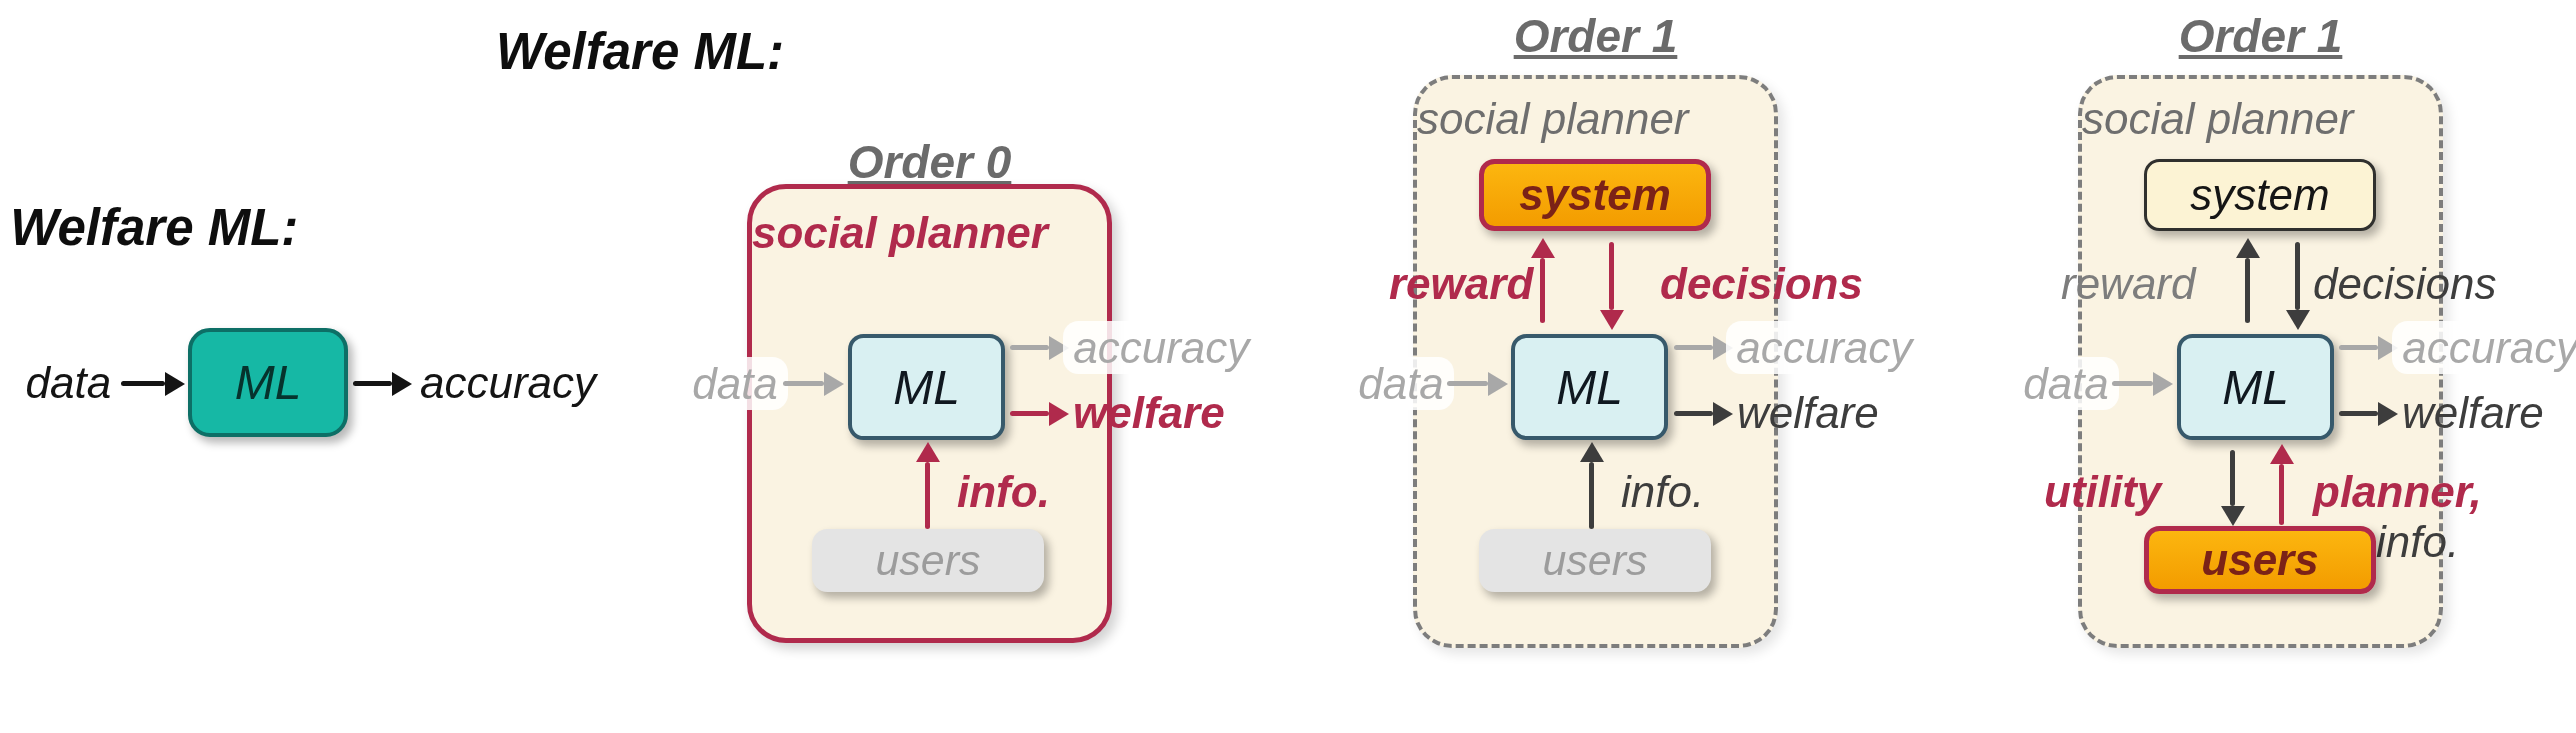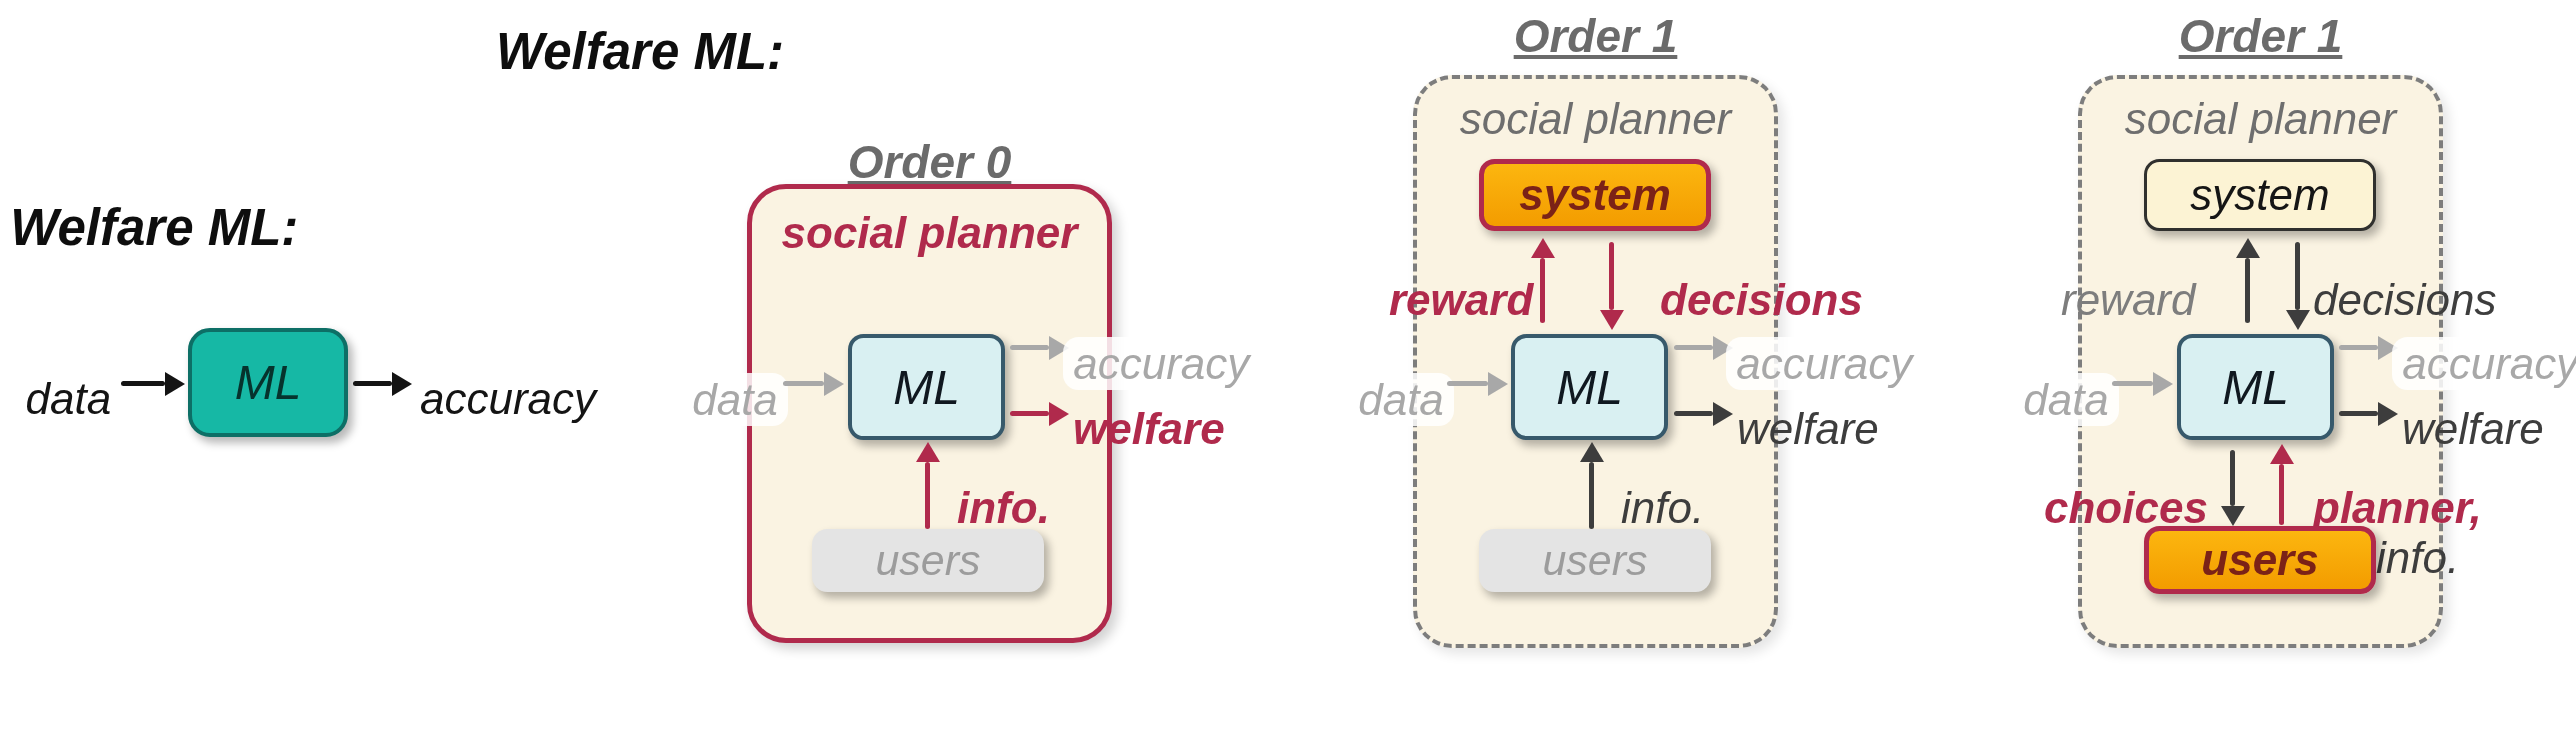--- a/index.html
+++ b/index.html
@@ -7,33 +7,33 @@
   body { font-family:"Liberation Sans", sans-serif; }
   .canvas { position:relative; width:2576px; height:734px; background:#ffffff; overflow:hidden; }
 
   .big-title { position:absolute; font-size:51px; font-weight:bold; font-style:italic; color:#0e0e0e; white-space:nowrap; }
   .order-title { position:absolute; font-size:46px; font-weight:bold; font-style:italic; color:#6b6b6b; text-align:center; white-space:nowrap;text-decoration:underline; }
 
   .panel { position:absolute; background:#faf3e2; border-radius:39px; }
   .panel-solid  { border:5.1px solid #b02a4c; box-shadow:5.1px 6px 12px rgba(0,0,0,0.18); }
   .panel-dashed { border:4.3px dashed #7d7d7d; box-shadow:5.1px 6px 12px rgba(0,0,0,0.10); }
 
-  .frame-label { position:absolute; left:0; right:0; text-align:center; font-size:44px; font-style:italic; white-space:nowrap; }
+  .frame-label { position:absolute; left:0; right:0; text-align:left; font-size:44px; font-style:italic; white-space:nowrap; }
   .frame-crimson { color:#b02a4c; font-weight:bold; }
   .frame-gray { color:#6e6e6e; }
 
   .box { position:absolute; display:flex; align-items:center; justify-content:center; font-style:italic; border-radius:15.4px; white-space:nowrap; }
   .shadow { box-shadow:4.3px 5.1px 8.5px rgba(0,0,0,0.28); }
   .ml-classic { background:#16b8a5; border:4.3px solid #0d6f66; color:#06332d; font-size:48px; border-radius:22px; }
   .ml-box     { background:#d9f0f2; border:4.3px solid #37596b; color:#101820; font-size:48px; }
   .users-gray { background:#e4e4e4; color:#9c9c9c; font-size:43px; }
   .box-orange { background:linear-gradient(180deg,#fcb60f,#f39c00); border:5.1px solid #b02a4c; color:#7b2217; font-weight:bold; font-size:44px; }
   .box-pale   { background:#fcf3d4; border:3.4px solid #30302e; color:#151515; font-size:44px; }
 
-  .lbl { position:absolute; font-size:44px; font-style:italic; white-space:nowrap; line-height:1.12;margin-top:16px; }
+  .lbl { position:absolute; font-size:44px; font-style:italic; white-space:nowrap; line-height:1.12; }
   .bold { font-weight:bold; }
   .c-gray    { color:#a8a8a8; }
   .c-midgray { color:#7d7d7d; }
   .c-dark    { color:#3d3d3d; }
   .c-black   { color:#141414; }
   .c-crimson { color:#b02a4c; }
   .halo { background:rgba(255,255,255,0.85); padding:1.7px 10.2px; border-radius:15.4px; }
 
   .arr { position:absolute; background:currentColor; }
   .arr-r { height:5.1px; border-radius:2.6px; }
@@ -104,21 +104,21 @@
   <div class="arr arr-u c-dark" style="left:2245px; top:258px; height:65px;"></div>
   <div class="arr arr-d c-dark" style="left:2295px; top:242px; height:68px;"></div>
   <div class="lbl c-dark" style="left:2313px; top:259px;">decisions</div>
   <div class="lbl c-gray halo" style="left:2013px; top:357px;">data</div>
   <div class="arr arr-r c-gray" style="left:2112px; top:381px; width:41px;"></div>
   <div class="box ml-box shadow" style="left:2177px; top:334px; width:157px; height:106px;">ML</div>
   <div class="arr arr-r c-gray" style="left:2339px; top:345px; width:39px;"></div>
   <div class="lbl c-gray halo" style="left:2392px; top:321px;">accuracy</div>
   <div class="arr arr-r c-dark" style="left:2339px; top:411px; width:39px;"></div>
   <div class="lbl c-dark" style="left:2402px; top:388px;">welfare</div>
-  <div class="lbl c-crimson bold" style="left:2044px; top:467px;">choices</div>
+  <div class="lbl c-crimson bold" style="left:2044px; top:467px;">utility</div>
   <div class="arr arr-d c-dark" style="left:2230px; top:450px; height:56px;"></div>
   <div class="arr arr-u c-crimson" style="left:2279px; top:464px; height:61px;"></div>
   <div class="lbl c-crimson bold" style="left:2313px; top:467px;">planner,</div>
   <div class="lbl c-dark" style="left:2376px; top:517px;">info.</div>
   <div class="box box-orange shadow" style="left:2144px; top:526px; width:232px; height:68px;">users</div>
 
 </div>
 
 
 </body></html>

